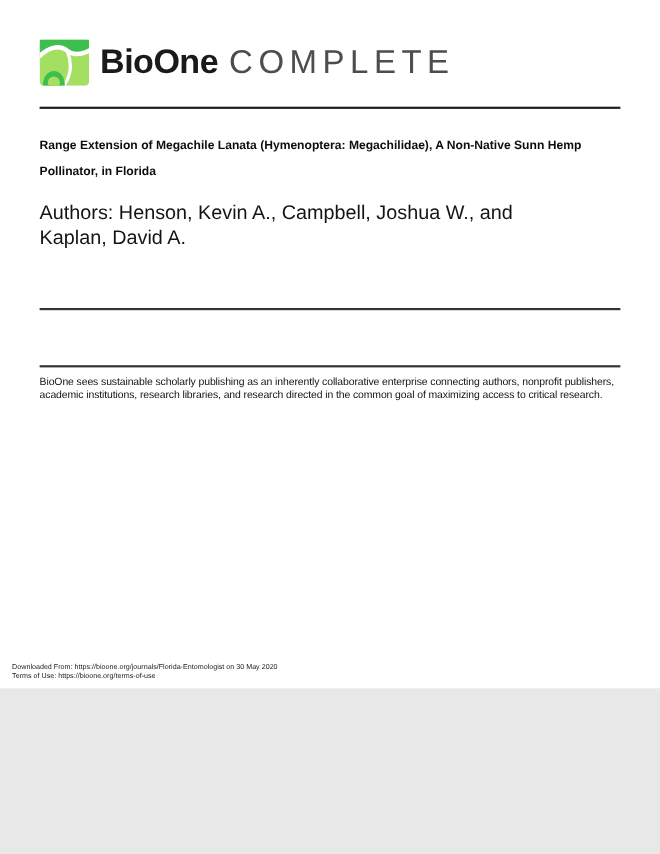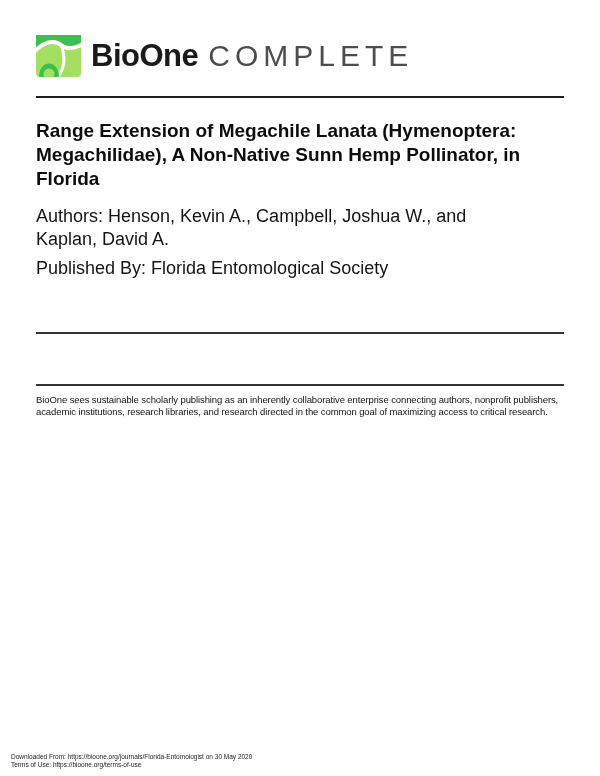--- a/index.html
+++ b/index.html
@@ -1,19 +1,19 @@
 <!DOCTYPE html>
 <html><head>
 <meta charset="utf-8">
 <style>
   html, body { margin: 0; padding: 0; background: #e8e8e8; }
   .page {
     position: relative;
     width: 600px;
-    height: 776px;
+    height: 626px;
     margin: 0 auto;
     background: #ffffff;
     font-family: "Liberation Sans", sans-serif;
     color: #111111;
     overflow: hidden;
   }
   .content { margin: 0 36px; }
 
   
   .logo-row {
@@ -41,21 +41,21 @@
   .rule {
     border: none;
     border-top: 2.5px solid #1f1f1f;
     margin: 19px 0 0 0;
   }
   .rule.mid { margin-top: 52px; border-top: 2px solid #333; }
   .rule.mid2 { margin-top: 50px; border-top: 2px solid #333; }
 
   
   .article-title {
-    font-size: 19px;
+    font-size: 11px;
     font-weight: 700;
     line-height: 24px;
     margin: 21px 0 0 0;
     max-width: 524px;
     color: #0d0d0d;
   }
   .meta {
     font-size: 18px;
     font-weight: 400;
     line-height: 23px;
@@ -110,21 +110,20 @@
         <div class="brand-text">
           <span>BioOne</span><span class="brand-suffix">COMPLETE</span>
         </div>
       </div>
       <hr class="rule">
     </header>
 
     <main>
       <h1 class="article-title">Range Extension of Megachile Lanata (Hymenoptera: Megachilidae), A Non-Native Sunn Hemp Pollinator, in Florida</h1>
       <p class="meta authors">Authors: Henson, Kevin A., Campbell, Joshua W., and Kaplan, David A.</p>
-      <p class="meta">Published By: Florida Entomological Society</p>
 
       <hr class="rule mid">
 
 
 
 
       <hr class="rule mid2">
 
       <p class="small">BioOne sees sustainable scholarly publishing as an inherently collaborative enterprise connecting authors, nonprofit publishers, academic institutions, research libraries, and research directed in the common goal of maximizing access to critical research.</p>
     </main>

